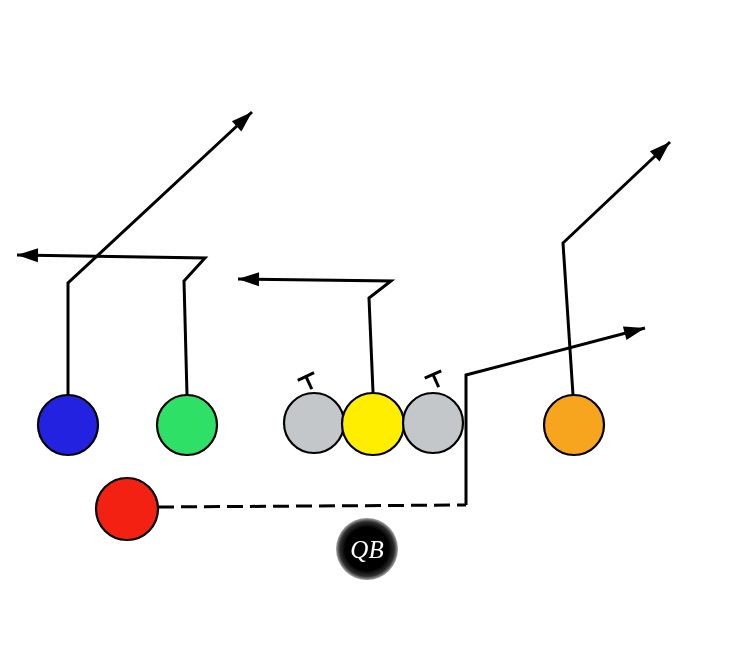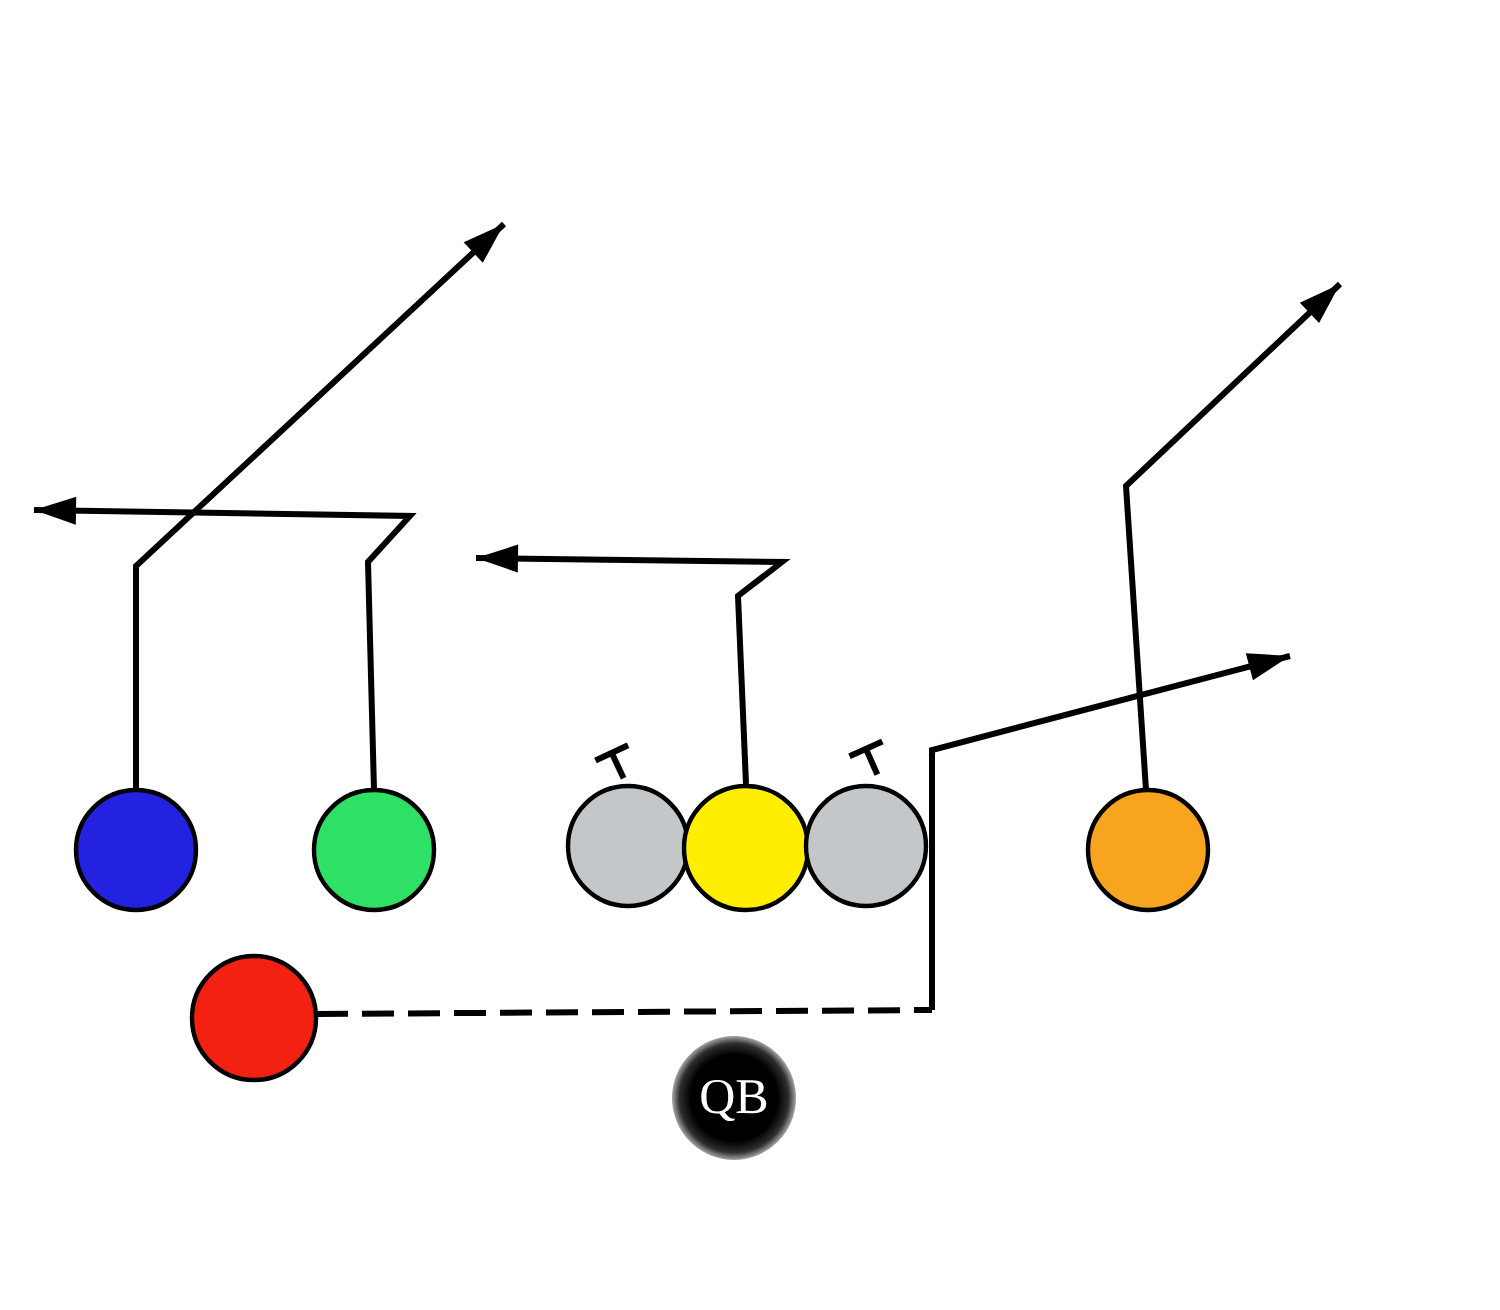--- a/index.html
+++ b/index.html
@@ -7,20 +7,21 @@
     padding: 0;
     background: #ffffff;
     font-family: "Liberation Sans", sans-serif;
   }
   .stage {
     position: relative;
     width: 750px;
     height: 655px;
     background: #ffffff;
     overflow: hidden;
+    font-style: italic;
   }
   svg { display: block; }
   .qb-label {
     font-family: "Liberation Serif", serif;
     font-size: 25px;
     fill: #ffffff;
   }
 </style>
 </head>
 <body>

